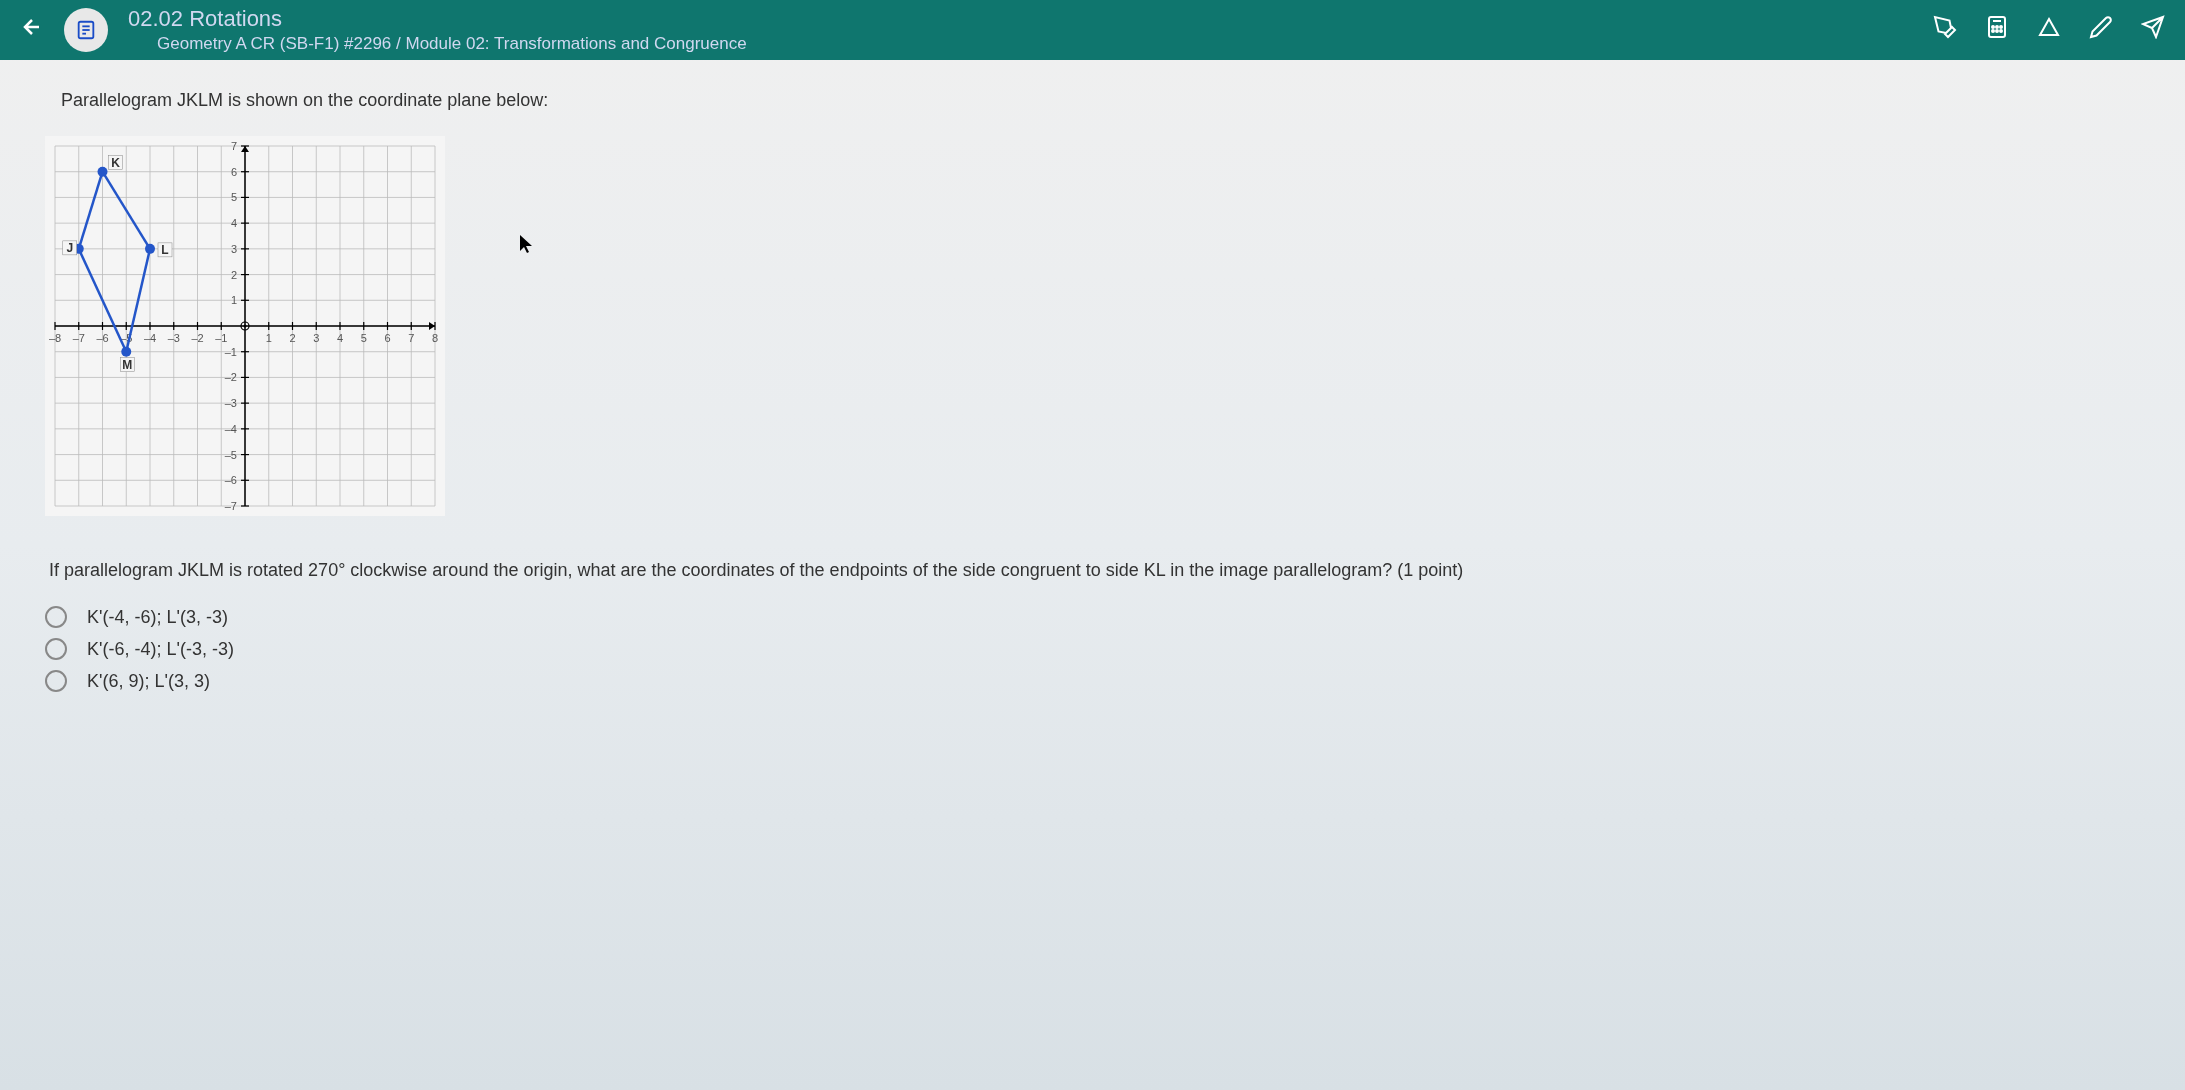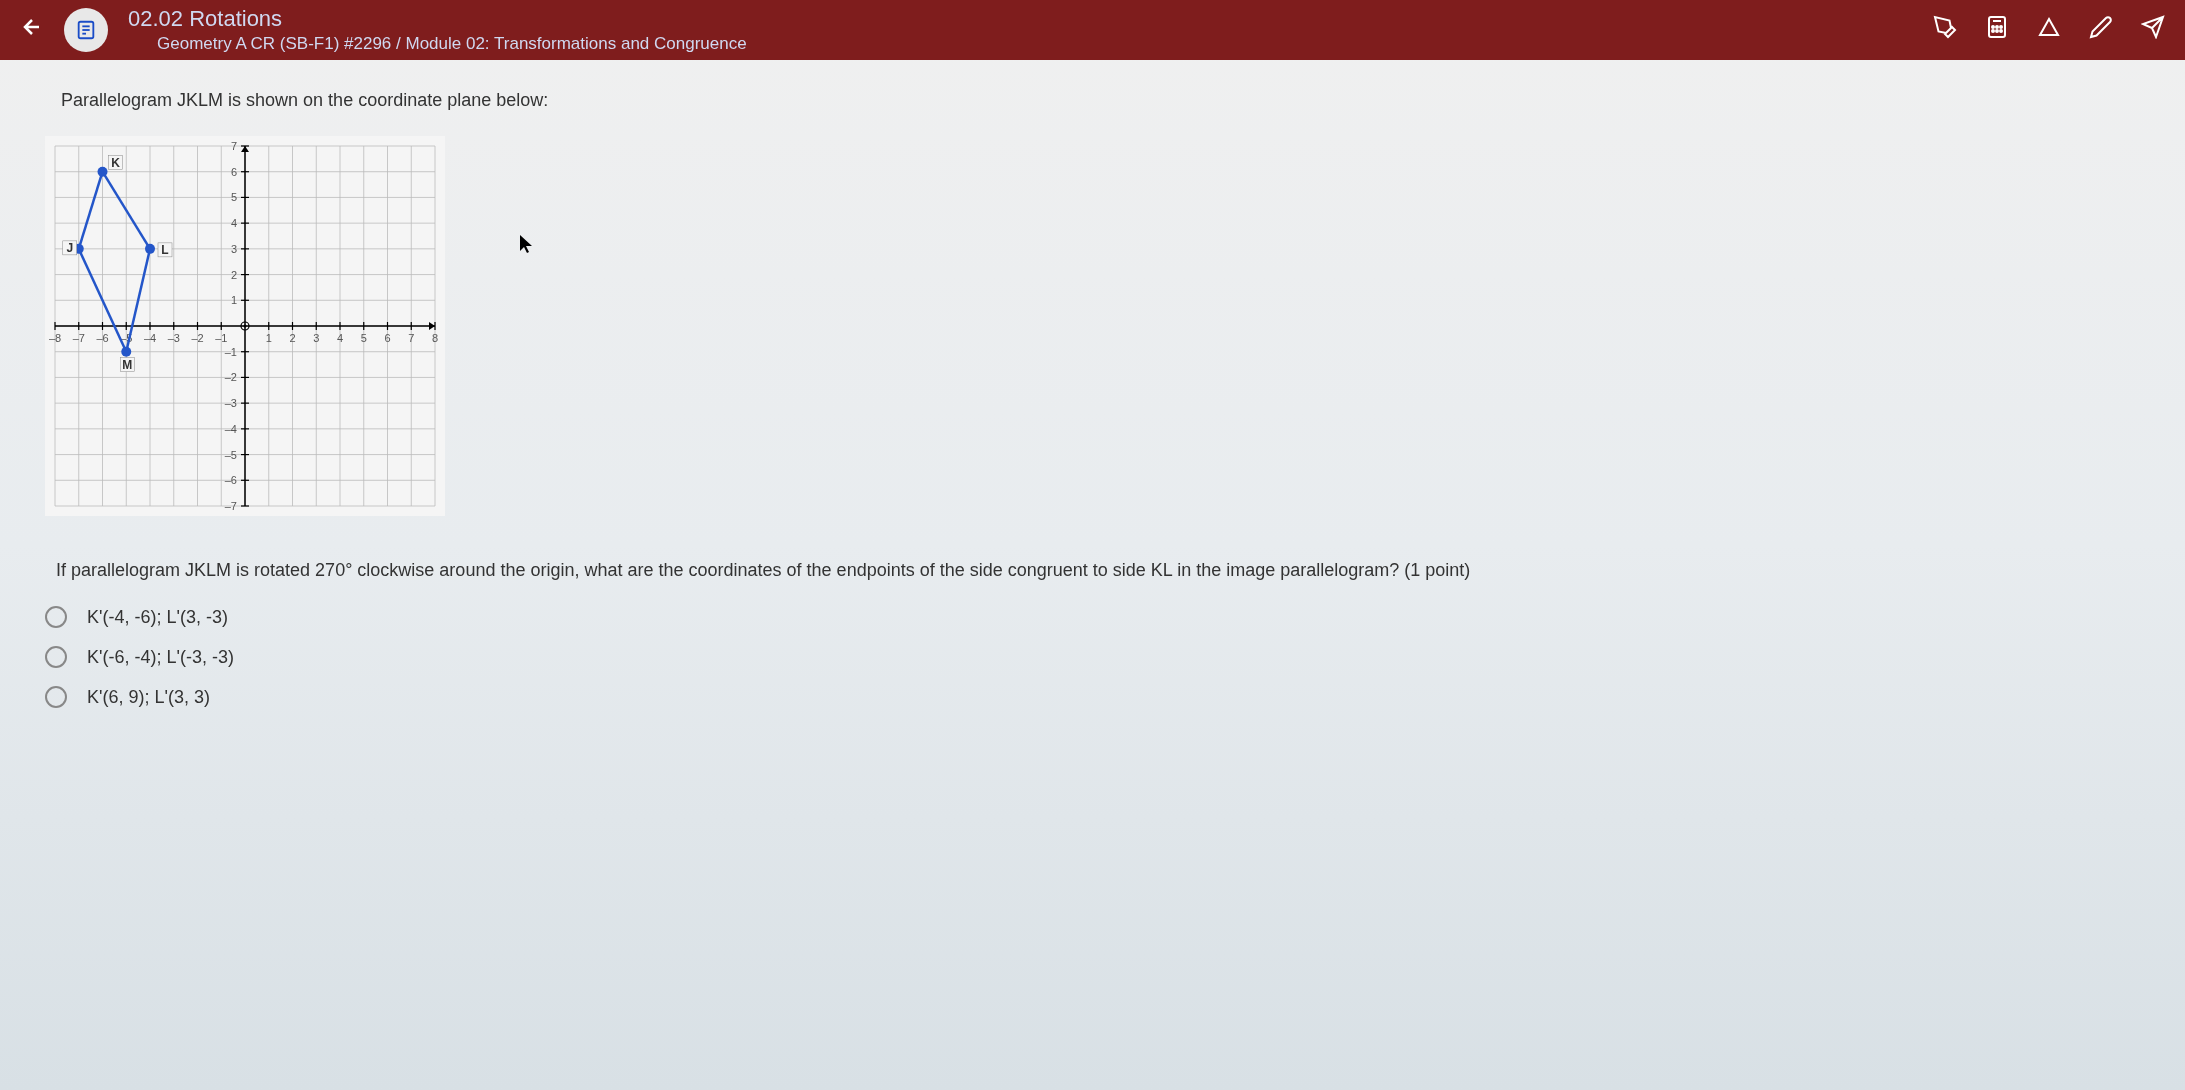--- a/index.html
+++ b/index.html
@@ -2,21 +2,21 @@
 <html><head>
   <meta charset="utf-8">
   <style>
     * { margin: 0; padding: 0; box-sizing: border-box; }
     body {
       font-family: Arial, sans-serif;
       background: linear-gradient(to bottom, #f0f0f0 0%, #e8ecef 50%, #d8e0e5 100%);
       min-height: 100vh;
     }
     .header {
-      background: #7f1d1d;
+      background: #0f766e;
       color: white;
       display: flex;
       align-items: center;
       padding: 8px 20px;
       height: 60px;
     }
     .back-btn {
       color: white;
       font-size: 28px;
       margin-right: 20px;
@@ -69,26 +69,26 @@
     }
     .graph-container {
       margin: 20px 0 40px 0;
     }
     .graph-svg {
       background: #f5f5f5;
     }
     .question-text {
       font-size: 18px;
       color: #333;
-      margin: 30px 0 25px 11px;
+      margin: 30px 0 25px 4px;
     }
     .answer-option {
       display: flex;
       align-items: center;
-      margin: 18px 0;
+      margin: 10px 0;
       cursor: pointer;
     }
     .radio-circle {
       width: 22px;
       height: 22px;
       border: 2px solid #888;
       border-radius: 50%;
       margin-right: 20px;
       flex-shrink: 0;
     }

